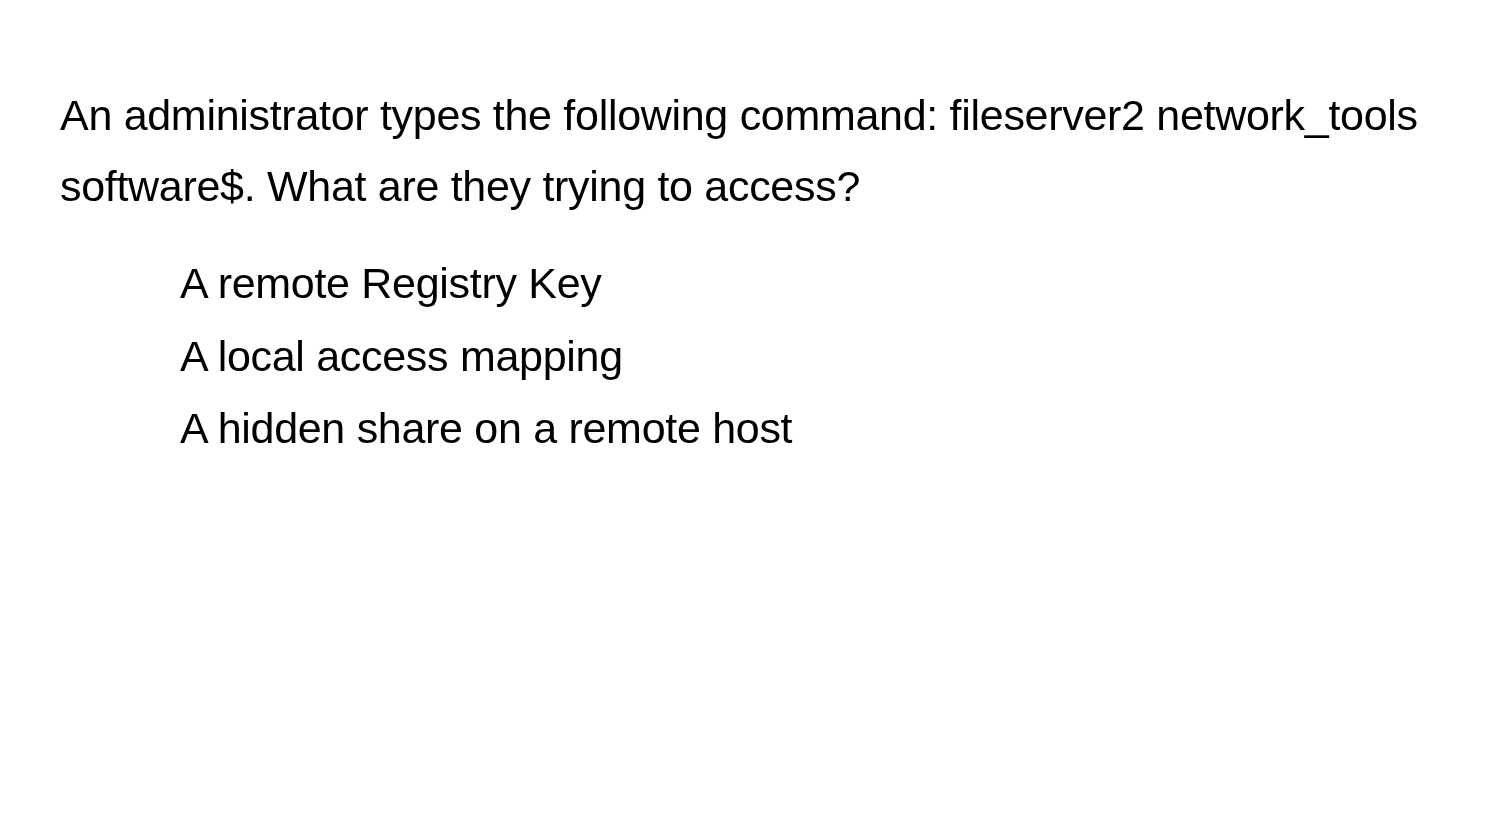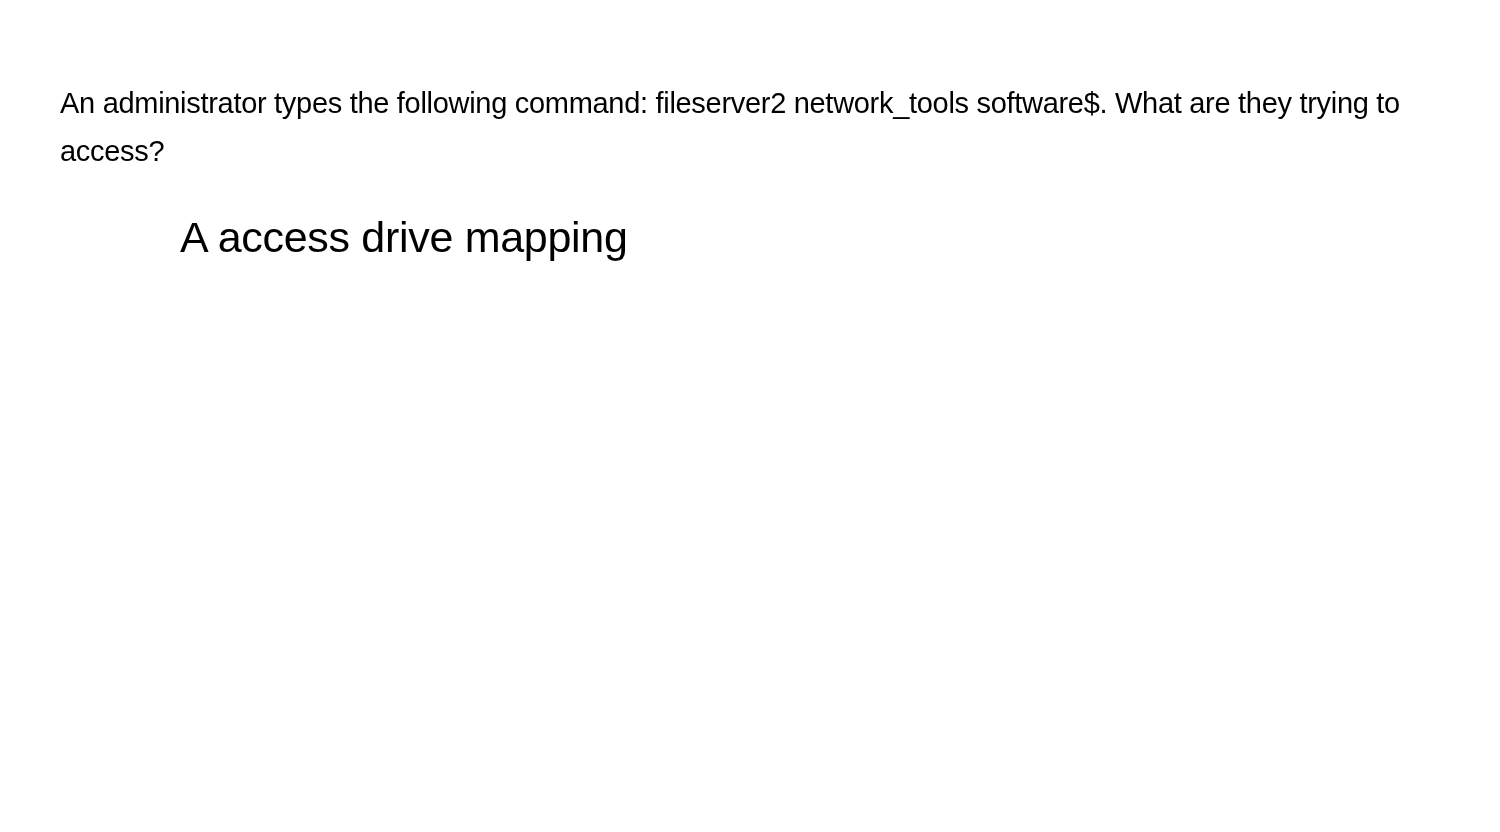--- a/index.html
+++ b/index.html
@@ -9,21 +9,21 @@
     }
     body {
       width: 1500px;
       height: 832px;
       background: #ffffff;
       font-family: -apple-system, BlinkMacSystemFont, "Segoe UI", Helvetica, Arial, sans-serif;
       padding: 80px 60px;
       color: #000000;
     }
     .question-text {
-      font-size: 29px;
+      font-size: 43px;
       line-height: 1.65;
       font-weight: 400;
       letter-spacing: -0.3px;
     }
     .options-container {
       margin-top: 28px;
       padding-left: 120px;
     }
     .option-item {
       font-size: 43px;
@@ -32,14 +32,16 @@
       letter-spacing: -0.3px;
       margin-bottom: 6px;
     }
   </style>
 </head>
 <body>
 
 <div class="question-text">An administrator types the following command: fileserver2 network_tools software$. What are they trying to access?</div>
 
 <div class="options-container">
-  <div class="option-item">A access drive mapping</div>
+  <div class="option-item">A remote Registry Key</div>
+  <div class="option-item">A local access mapping</div>
+  <div class="option-item">A hidden share on a remote host</div>
 </div>
 
 </body></html>

